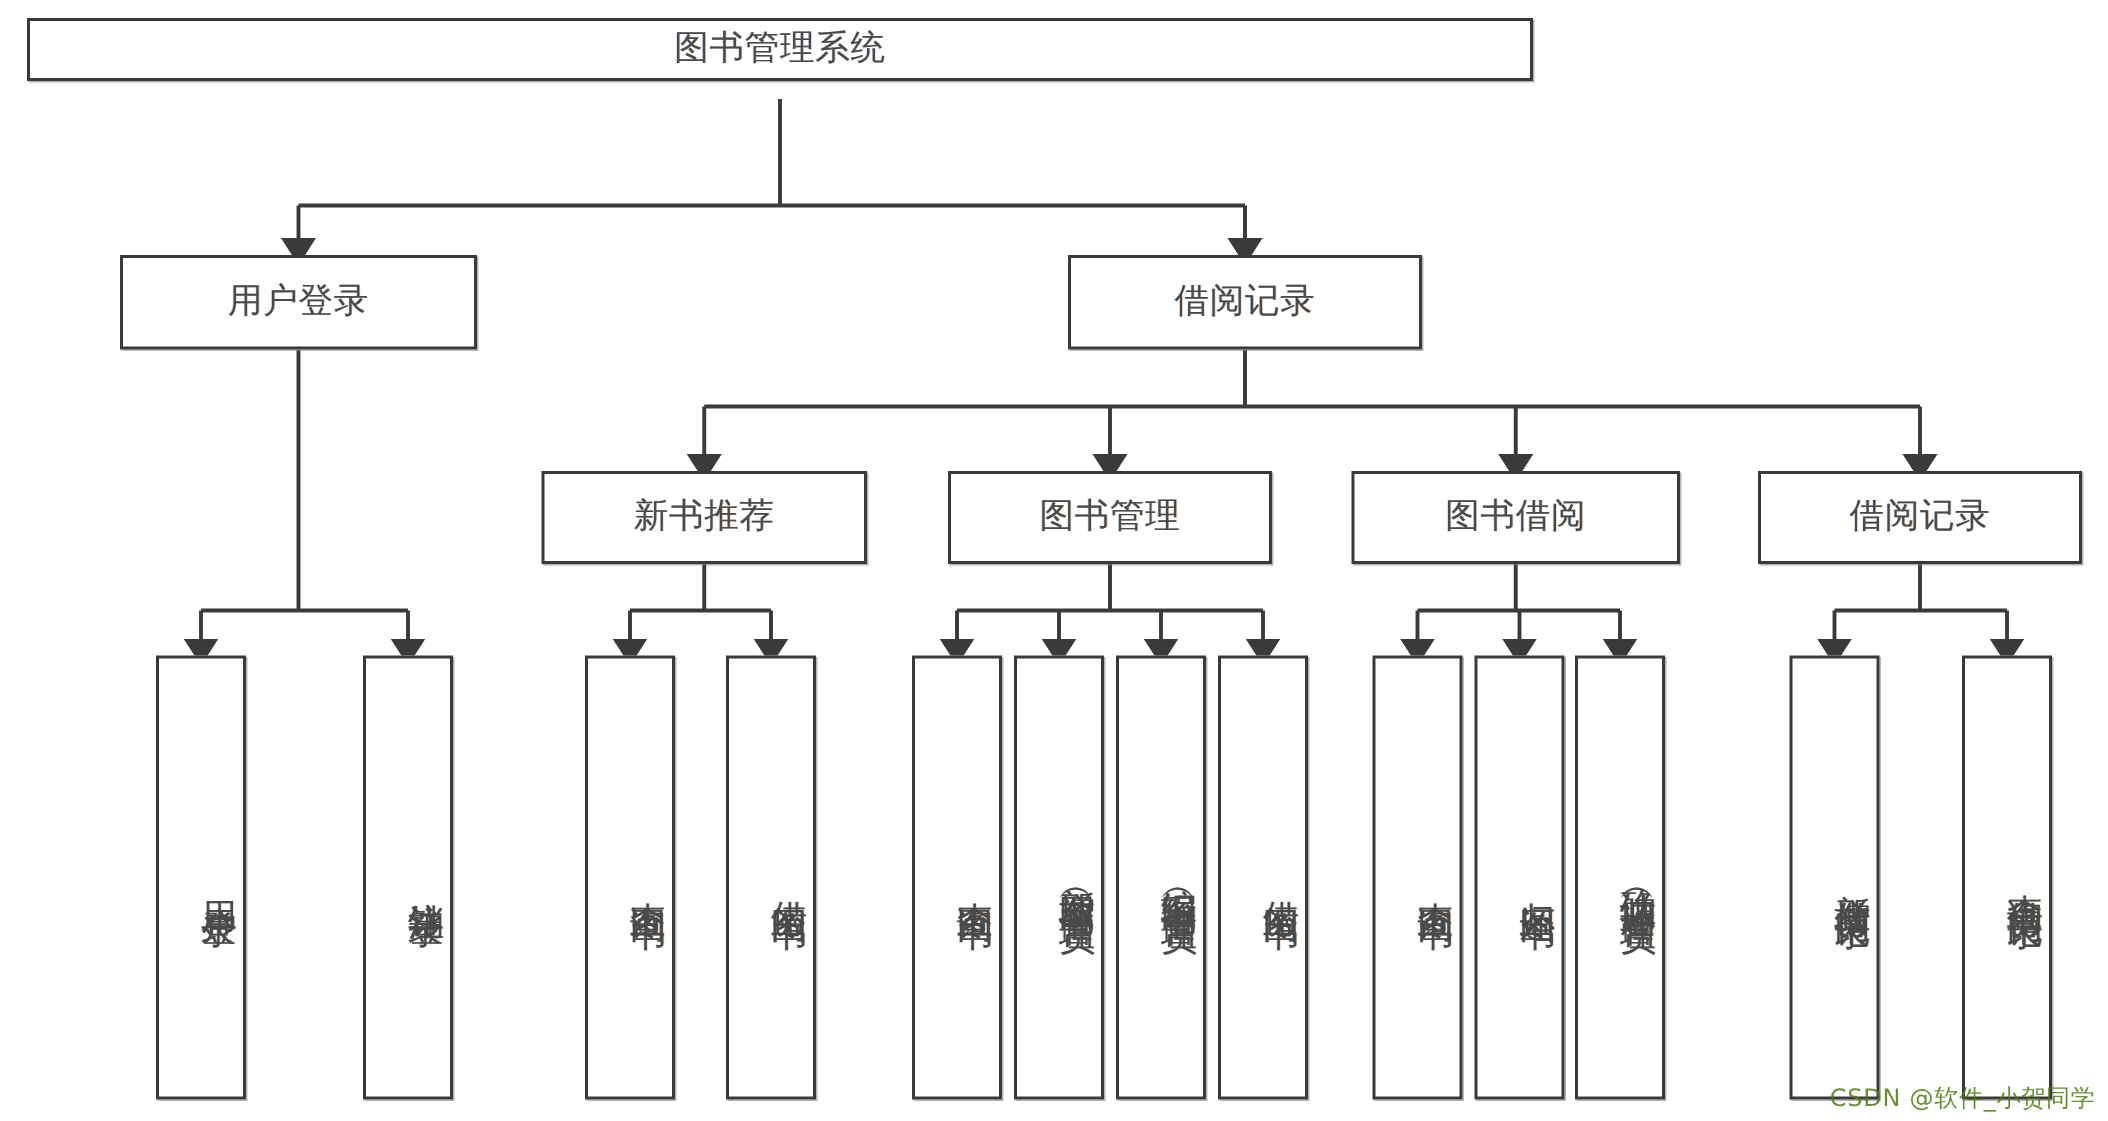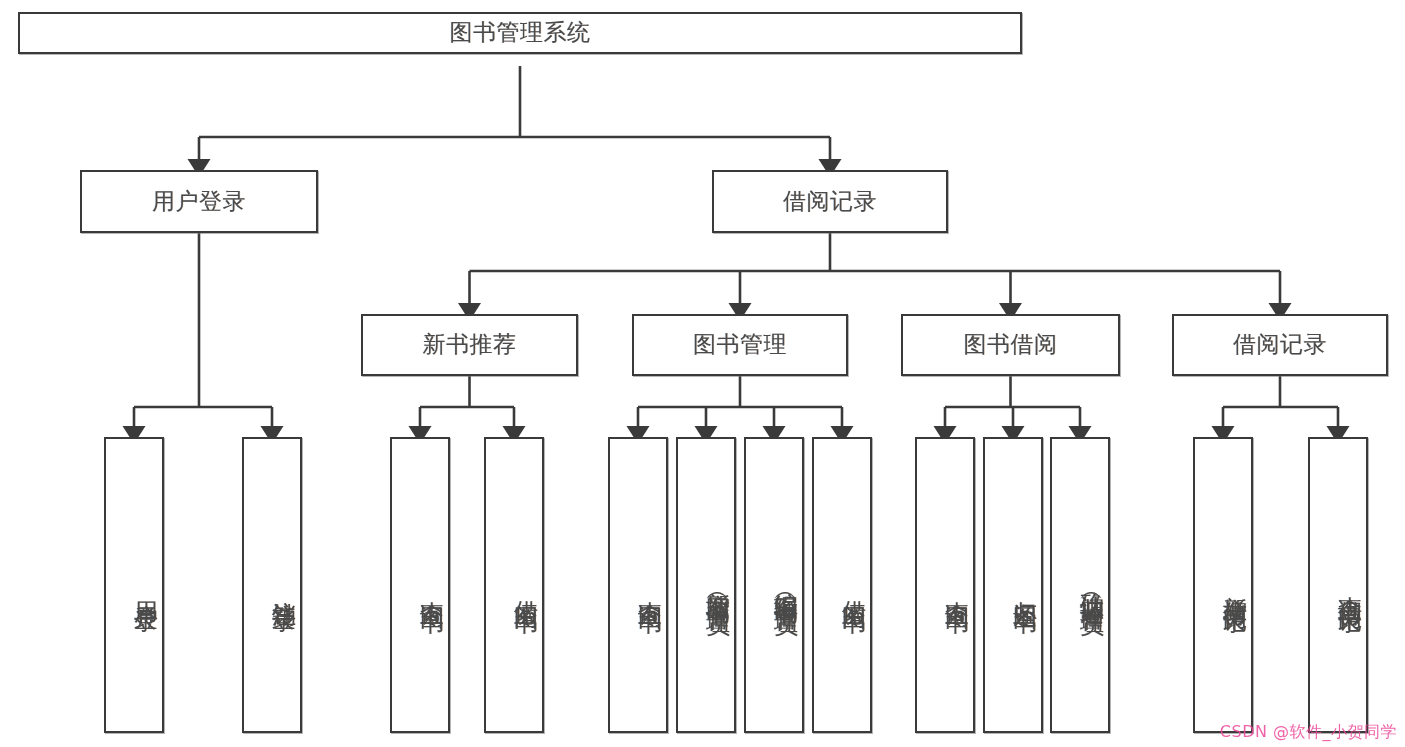--- a/index.html
+++ b/index.html
@@ -34,21 +34,21 @@
     letter-spacing:3px;
     align-items:flex-start;
     padding-top:6px;
   }
   .node-label.vertical.tall{ padding-top:2px; }
   #connector-layer{position:absolute;left:0;top:0;width:1405px;height:747px;pointer-events:none;}
   #watermark{
     position:absolute;
     right:8px;bottom:4px;
     font-size:16px;
-    color:#ec4899;
+    color:#4d7c0f;
     opacity:0.85;
     white-space:nowrap;
     letter-spacing:0.5px;
     margin-top:12px;
   }
 </style>
 </head>
 <body>
 
 <div id="diagram-root">

